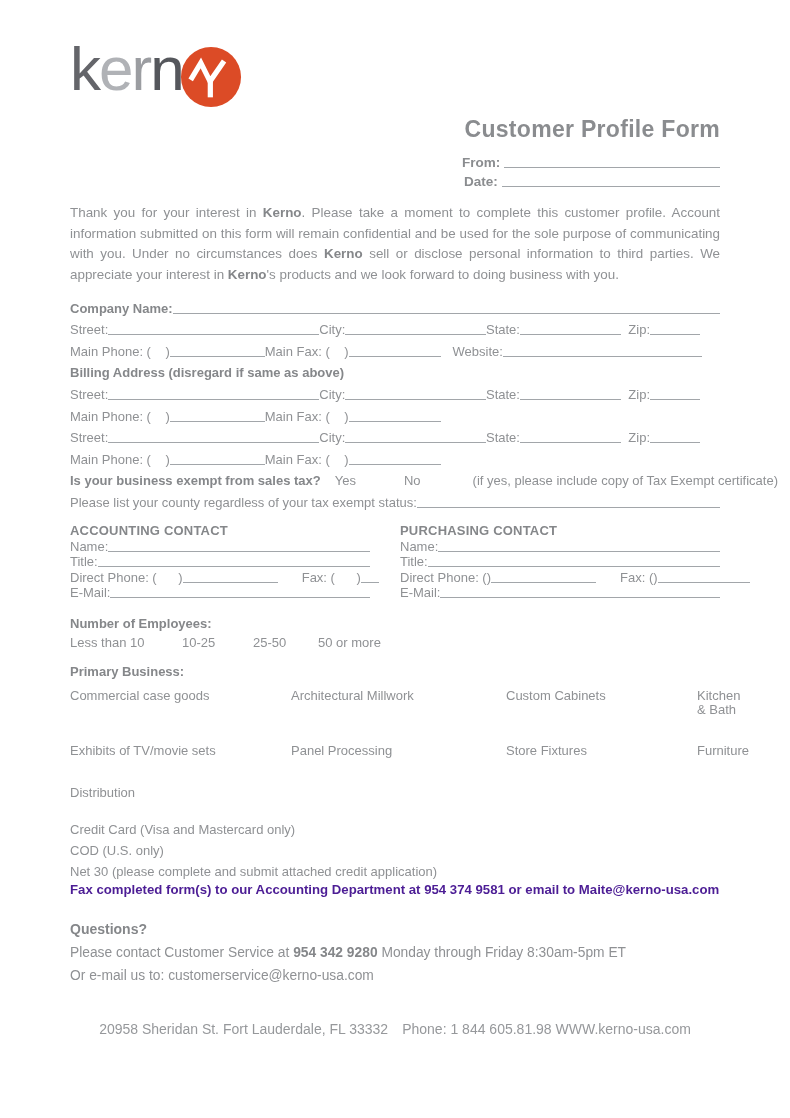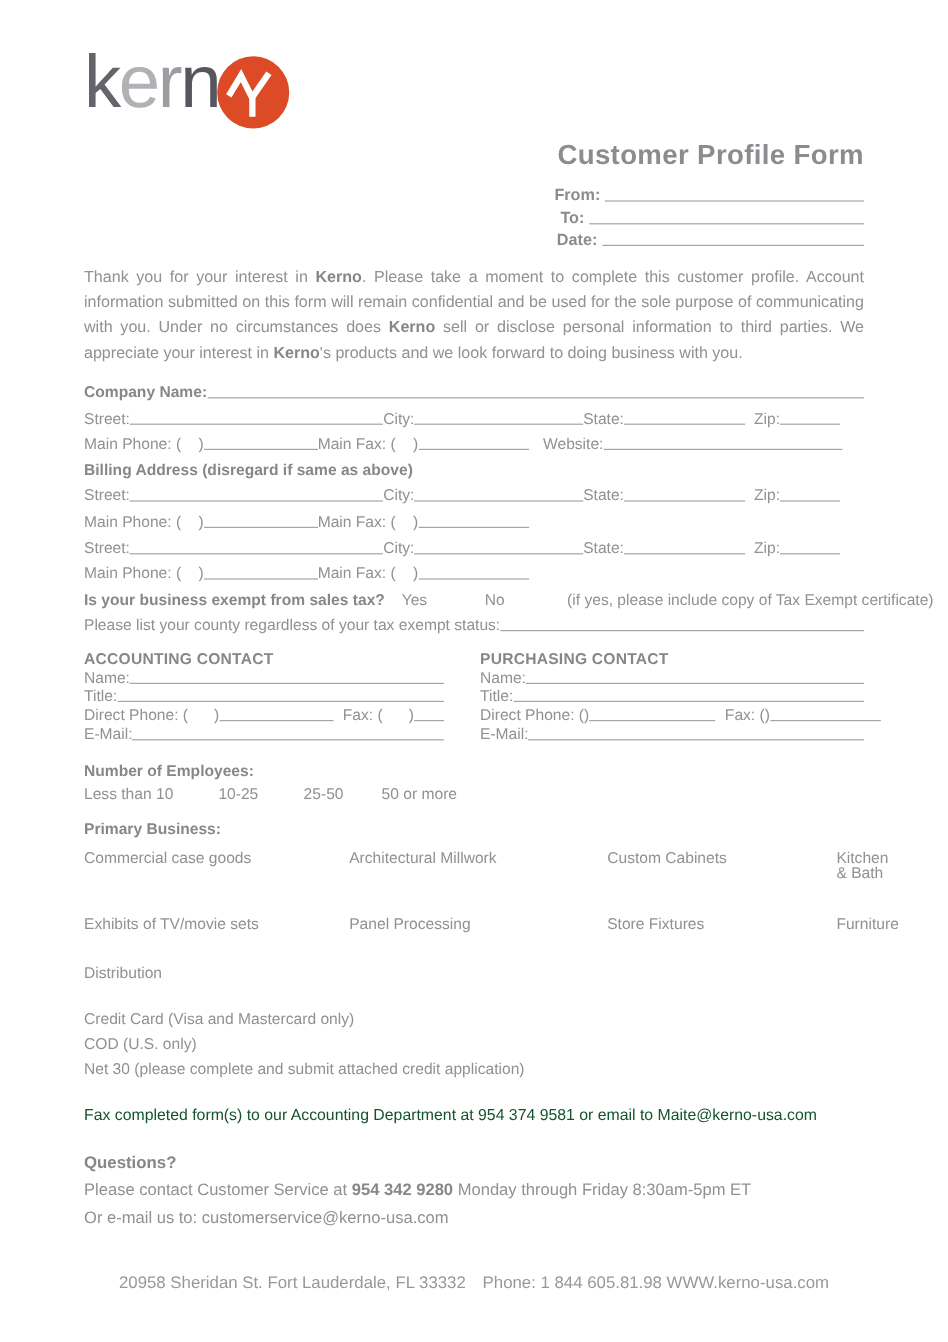--- a/index.html
+++ b/index.html
@@ -42,31 +42,31 @@
   .l-full{flex:1;}
   .yes{margin-left:14px;} .no{margin-left:48px;} .note{margin-left:52px;}
   
   .contacts{display:flex;margin-top:12px;}
   .ccol{width:300px;} .ccol.right{width:320px;margin-left:30px;}
   .chead{font-size:13px;font-weight:bold;color:#85878a;height:16px;display:flex;align-items:flex-end;letter-spacing:.2px;}
   .crow{display:flex;align-items:flex-end;height:15.6px;font-size:13px;}
   .crow .lbl{white-space:pre;}
   .c-dphone{width:95px;flex:none;} .c-dphone-p{width:105px;flex:none;}
   .c-fax-line{flex:1;} .c-fax-line-p{width:92px;flex:none;margin-right:26px;}
-  .c-faxlbl{margin-left:8px;}
+  .c-faxlbl{margin-left:24px;}
   
   .shead{font-size:13px;font-weight:bold;color:#85878a;line-height:16px;}
   .emp{margin-top:16px;}
   .emp-row{display:flex;height:17px;align-items:flex-end;font-size:13px;margin-top:1px;}
   .emp-row .opt0{width:112px}.emp-row .opt1{width:71px}.emp-row .opt2{width:65px}
   .pb{margin-top:14px;}
   .pb-grid{display:grid;grid-template-columns:193px 187px 163px 1fr;font-size:13px;row-gap:7.5px;margin-top:9px;line-height:13.5px;gap:28px;}
   .pay{margin-top:20px;}
   .pay-opt{font-size:13px;line-height:21px;}
-  .fax-line{margin-top:20px;font-size:13.2px;font-weight:normal;color:#14532d;}
+  .fax-line{font-size:13.2px;font-weight:bold;color:#4c1d95;}
   
   .questions{margin-top:24px;}
   .q-head{font-size:14px;font-weight:bold;color:#85878a;}
   .q-line{font-size:13.8px;margin-top:8px;color:#8f9194;}
   .footer{margin-top:38px;display:flex;justify-content:center;gap:14px;font-size:14px;color:#96989b;}
 </style>
 </head>
 <body>
 
 <div class="page">
@@ -78,24 +78,20 @@
       <path d="M11 35 L21.5 17.5 L31 36.5 L45.5 15.5" fill="none" stroke="#ffffff" stroke-width="5.4"></path>
       <path d="M31.3 33 L31.3 53" fill="none" stroke="#ffffff" stroke-width="5.4"></path>
     </svg>
   </div>
 
   <h1 class="doc-title">Customer Profile Form</h1>
 
   <div class="meta">
     <div class="meta-row">
       <span class="lbl">From:</span>
-      <span class="fl"></span>
-    </div>
-    <div class="meta-row to">
-      <span class="lbl">To:</span>
       <span class="fl"></span>
     </div>
     <div class="meta-row date">
       <span class="lbl">Date:</span>
       <span class="fl"></span>
     </div>
   </div>
 
   <p class="intro"><span>Thank you for your interest in </span><span class="b">Kerno</span><span>. Please take a moment to complete this customer profile. Account information submitted on this form will remain confidential and be used for the sole purpose of communicating with you. Under no circumstances does </span><span class="b">Kerno</span><span> sell or disclose personal information to third parties. We appreciate your interest in </span><span class="b">Kerno</span><span>'s products and we look forward to doing business with you.</span></p>
 

